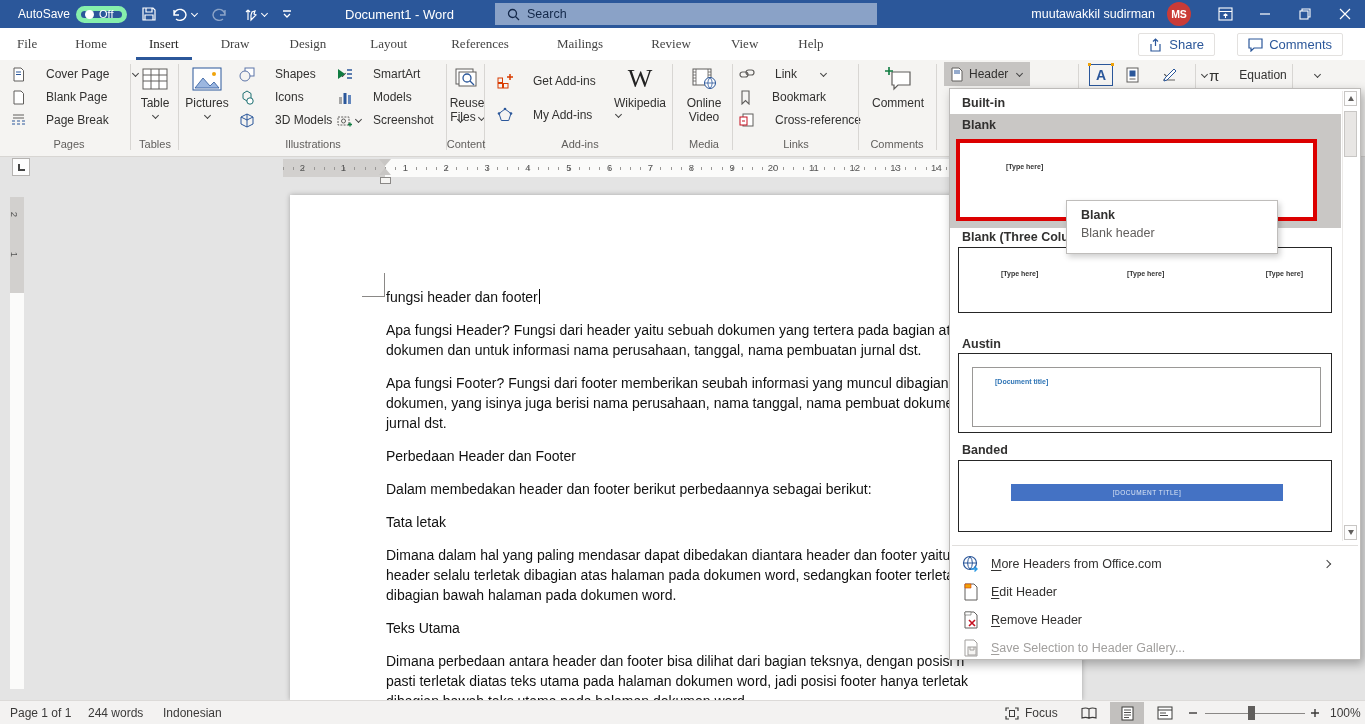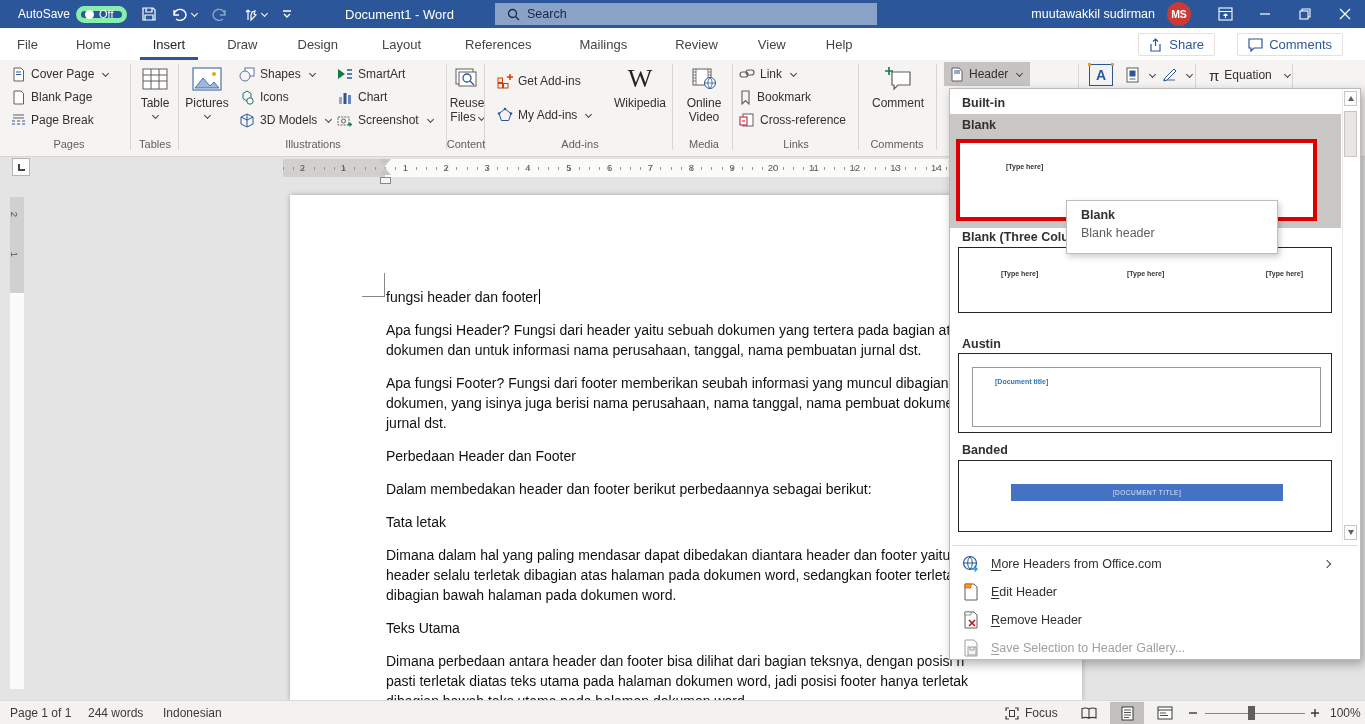--- a/index.html
+++ b/index.html
@@ -13,30 +13,30 @@
   .pill .dot { width:9px; height:9px; border-radius:50%; background:#fff; }
   .qat-icon { margin-left:14px; display:flex; align-items:center; cursor:pointer; }
   .doc-title { position:absolute; left:345px; top:0; height:28px; display:flex; align-items:center; font-size:13px; }
   .searchbox { position:absolute; left:495px; top:3px; width:382px; height:22px; background:rgba(255,255,255,.45); display:flex; align-items:center; gap:10px; padding-left:32px; color:#13284a; font-size:12.5px; cursor:text; }
   .tb-right { position:absolute; right:0; top:0; height:28px; display:flex; align-items:center; }
   .avatar { width:24px; height:24px; border-radius:50%; background:#ca3b37; color:#fff; font-size:10.5px; font-weight:700; display:flex; align-items:center; justify-content:center; margin:0 14px 0 12px; }
   .winbtn { width:40px; height:28px; display:flex; align-items:center; justify-content:center; cursor:pointer; }
 
   
   #tabrow { position:absolute; left:0; top:28px; width:1365px; height:32px; background:#ffffff; display:flex; align-items:flex-end; z-index:19; }
-  .tab { font-size:13px; color:#444; padding:7px 13px 8px; cursor:pointer; white-space:nowrap; }
+  .tab { font-size:13px; color:#444; padding:7px 13px 8px; cursor:pointer; white-space:nowrap;font-family:Liberation Serif, serif; }
   .tab.active { color:#252423; border-bottom:3px solid #2b579a; padding-bottom:5px; }
   .top-btn { display:flex; align-items:center; gap:6px; color:#2b579a; font-size:13px; border:1px solid #e3e1df; background:#fff; padding:3px 10px; margin-bottom:3px; border-radius:2px; cursor:pointer; }
 
   
   #ribbon { position:absolute; left:0; top:60px; width:1365px; height:97px; background:#f5f4f2; border-bottom:1px solid #d8d6d3; z-index:10; }
   .group { position:absolute; top:0; height:96px; }
   .gdiv { position:absolute; top:4px; height:86px; width:1px; background:#d8d6d3; }
   .glab { position:absolute; top:78px; font-size:11px; color:#605e5c; text-align:center; }
-  .sbtn { position:absolute; display:flex; align-items:center; gap:5px; height:22px; font-size:12px; color:#323130; white-space:nowrap; cursor:pointer; padding:0 3px; }
+  .sbtn { position:absolute; display:flex; align-items:center; gap:20px; height:22px; font-size:12px; color:#323130; white-space:nowrap; cursor:pointer; padding:0 3px; }
   .bbtn { position:absolute; display:flex; flex-direction:column; align-items:center; font-size:12px; color:#323130; cursor:pointer; line-height:14px; }
   .bbtn .ic { height:34px; display:flex; align-items:center; }
   .chev { width:5px; height:5px; border-right:1.3px solid #444; border-bottom:1.3px solid #444; transform:rotate(45deg); display:inline-block; margin-left:4px; margin-bottom:2px; flex:none; }
   .bbtn .chev { margin:3px 0 0 0; }
   .hl-btn { position:absolute; left:944px; top:2px; width:86px; height:24px; background:#c6c4c2; display:flex; align-items:center; gap:5px; font-size:12px; color:#323130; padding:0 6px; cursor:pointer; }
 
   
   #canvas { position:absolute; left:0; top:158px; width:1365px; height:542px; background:#e4e4e4; }
   #hruler { position:absolute; left:283px; top:1px; width:1062px; height:18px; background:#fbfbfa; }
   .rseg { position:absolute; top:0; height:18px; background-image:repeating-linear-gradient(to right,#9a9896 0 1px,transparent 1px 10.2px); background-size:100% 3px; background-position:0 center; background-repeat:no-repeat; }
@@ -263,21 +263,21 @@
             <path d="M10 3h5M10 7h5M10 11h5" stroke="#2b579a" stroke-width="1.6"></path>
           </svg>
         <span>SmartArt</span>
       </div>
       <div class="sbtn" style="left:154px;top:26px;">
         <svg width="16" height="15" viewBox="0 0 16 15">
             <rect x="2" y="7" width="3" height="7" fill="#a6a6a6"></rect>
             <rect x="6.5" y="3" width="3" height="11" fill="#2b579a"></rect>
             <rect x="11" y="5" width="3" height="9" fill="#6487bd"></rect>
           </svg>
-        <span>Chart</span>
+        <span>Models</span>
       </div>
       <div class="sbtn" style="left:154px;top:49px;">
         <svg width="16" height="15" viewBox="0 0 16 15">
             <rect x="1" y="4" width="11" height="8" fill="none" stroke="#605e5c" stroke-dasharray="2 1.2"></rect>
             <circle cx="6.5" cy="8" r="2" fill="none" stroke="#605e5c"></circle>
             <path d="M13 9.5v4M11 11.5h4" stroke="#107c41" stroke-width="1.3"></path>
           </svg>
         <span>Screenshot</span>
           <span class="chev"></span>
       </div>

